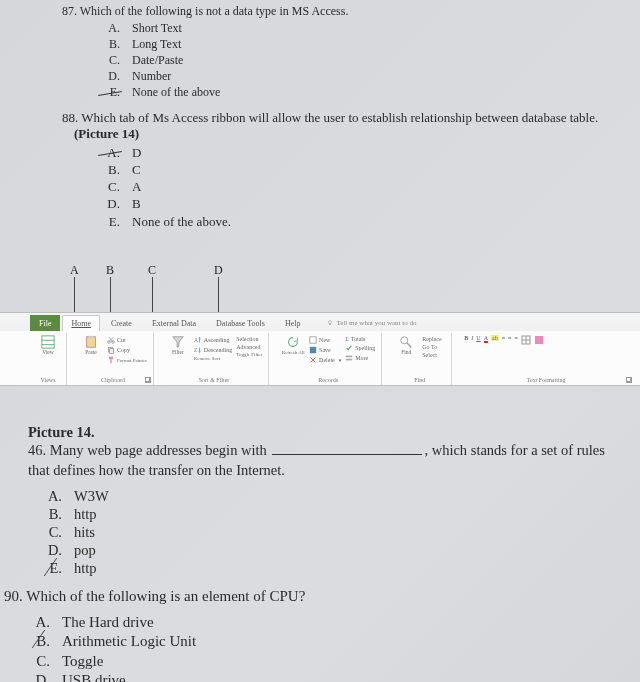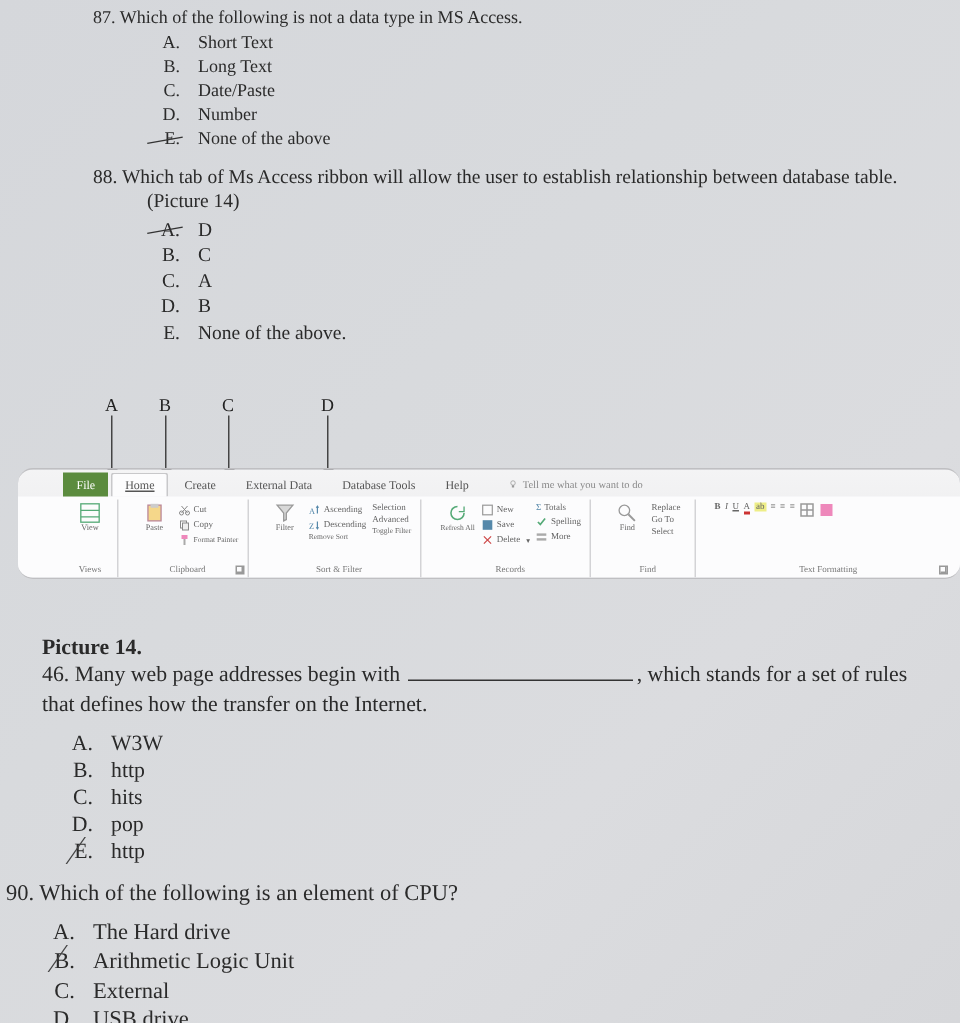--- a/index.html
+++ b/index.html
@@ -28,25 +28,24 @@
     border-left:1.6px solid #444;transform:skewX(-35deg) translateX(8px)
   }
   
   .ribbon-wrap{position:absolute;left:0;right:0;top:330px;height:140px}
   .pointers{position:absolute;left:60px;top:0;height:55px;width:300px}
   .ptr{position:absolute;bottom:0;width:1px;height:40px;background:#444}
   .ptr::before{content:attr(data-label);position:absolute;top:-14px;left:-4px;font-size:12px;color:#222}
   .ptr::after{content:"";position:absolute;bottom:-1px;left:-3px;width:0;height:0;
     border-left:4px solid transparent;border-right:4px solid transparent;border-top:6px solid #444}
   .ribbon{
-    position:absolute;left:12px;right:0;top:55px;height:80px;
+    position:absolute;left:0;right:0;top:55px;height:80px;
     background:linear-gradient(#f4f4f5,#e8e8ea);
     border-top:1px solid #bfbfc2;border-bottom:1px solid #bfbfc2;
     overflow:hidden;
-    border-radius:10px;
   }
   .tabs{display:flex;gap:2px;padding:2px 6px 0 30px;font-size:8px;color:#555}
   .tab{padding:3px 8px;border:1px solid transparent;border-bottom:none;border-radius:2px 2px 0 0}
   .tab.active{background:#fcfcfd;border-color:#c8c8ca}
   .tellme{margin-left:14px;color:#888;font-size:7px;display:flex;align-items:center;gap:3px}
   .tellme svg{width:8px;height:8px}
   .groups{display:flex;padding:2px 6px 2px 30px;gap:6px;height:56px;font-size:6px;color:#666;background:#fcfcfd}
   .grp{border-right:1px solid #d3d3d6;padding:2px 6px;display:flex;flex-direction:column;justify-content:space-between;min-width:50px;position:relative}
   .grp:last-child{border-right:none}
   .grp .body{display:flex;gap:4px;flex-wrap:wrap;align-items:flex-start}
@@ -90,21 +89,21 @@
       <div class="opt" data-name="q87-opt-e">
           <span class="letter strike" data-name="q87-strikethrough-mark">E.</span>
           <span>None of the above</span>
         </div>
     </div>
   </div>
 
   <div class="q" style="position:absolute;left:62px;top:128px;right:20px;font-size:14px" data-name="question-88">
     <span data-name="q88-number">88.</span>
     <span data-name="q88-text">Which tab of Ms Access ribbon will allow the user to establish relationship between database table.</span>
-    <div style="margin-left:36px;font-weight:normal" data-name="q88-picture-ref">(Picture 14)</div>
+    <div style="margin-left:12px;font-weight:bold" data-name="q88-picture-ref">(Picture 14)</div>
     <div class="opts" data-name="q88-options">
       <div class="opt" data-name="q88-opt-a">
           <span class="letter strike" data-name="q88-strikethrough-mark">A.</span>
           <span>D</span>
         </div>
       <div class="opt" data-name="q88-opt-b">
           <span class="letter">B.</span>
           <span>C</span>
         </div>
       <div class="opt" data-name="q88-opt-c">
@@ -401,20 +400,20 @@
   <div class="opt" data-name="q90-opt-a">
       <span class="letter">A.</span>
       <span>The Hard drive</span>
     </div>
   <div class="opt" data-name="q90-opt-b">
       <span class="letter slash" data-name="q90-slash-mark">B.</span>
       <span>Arithmetic Logic Unit</span>
     </div>
   <div class="opt" data-name="q90-opt-c">
       <span class="letter">C.</span>
-      <span>External</span>
+      <span>Toggle</span>
     </div>
   <div class="opt" data-name="q90-opt-d">
       <span class="letter">D.</span>
       <span>USB drive</span>
     </div>
 
 </div>
 
 </body></html>

